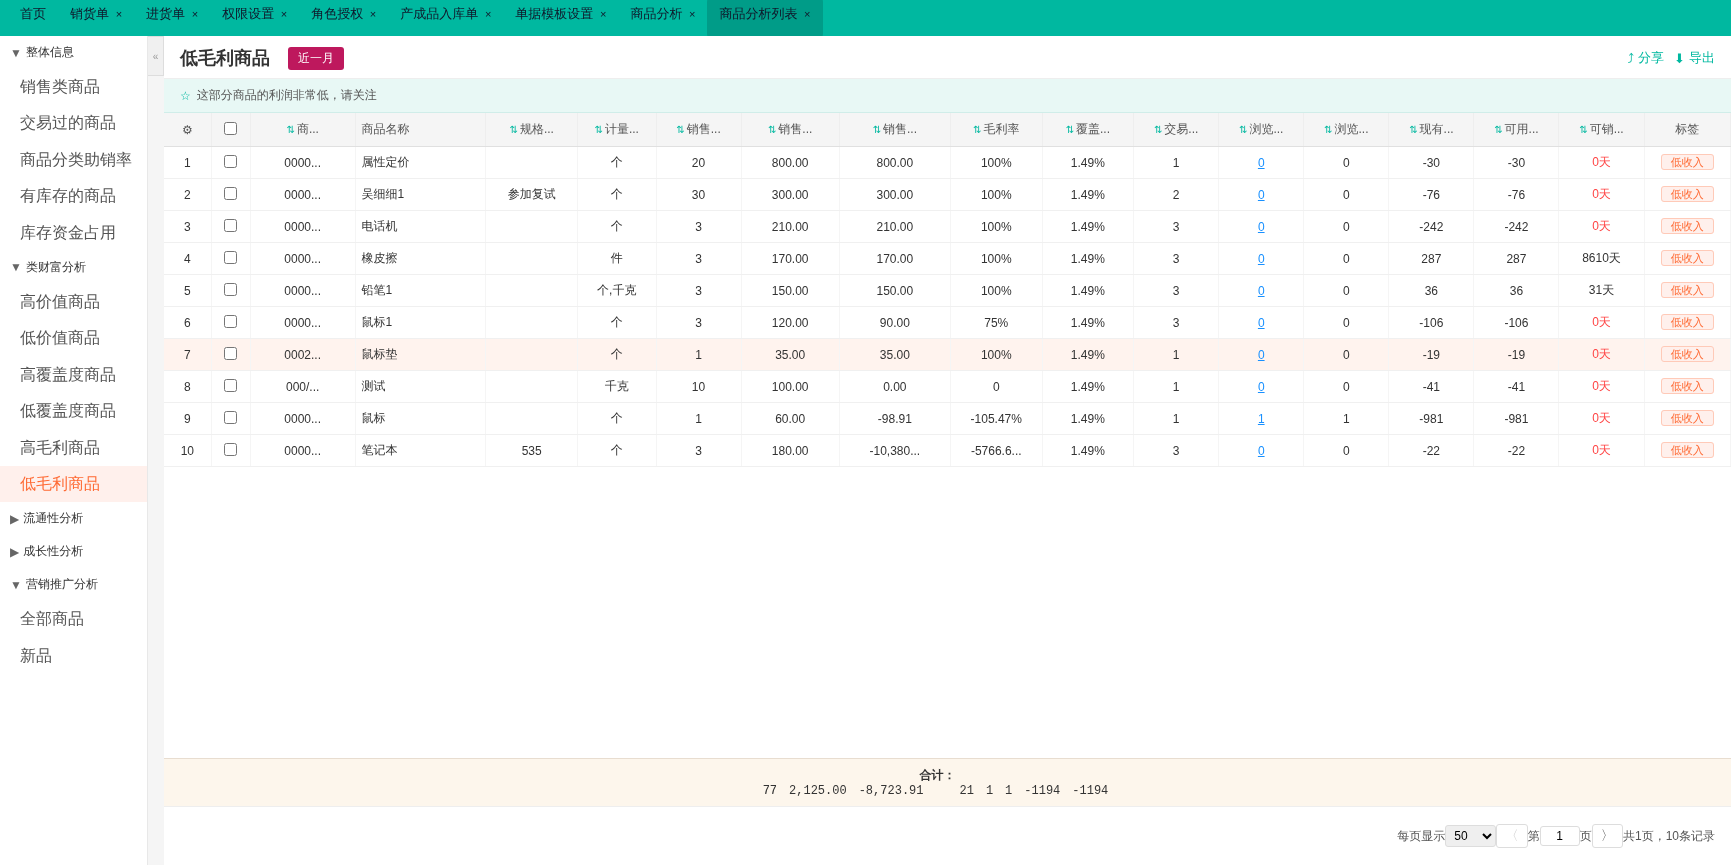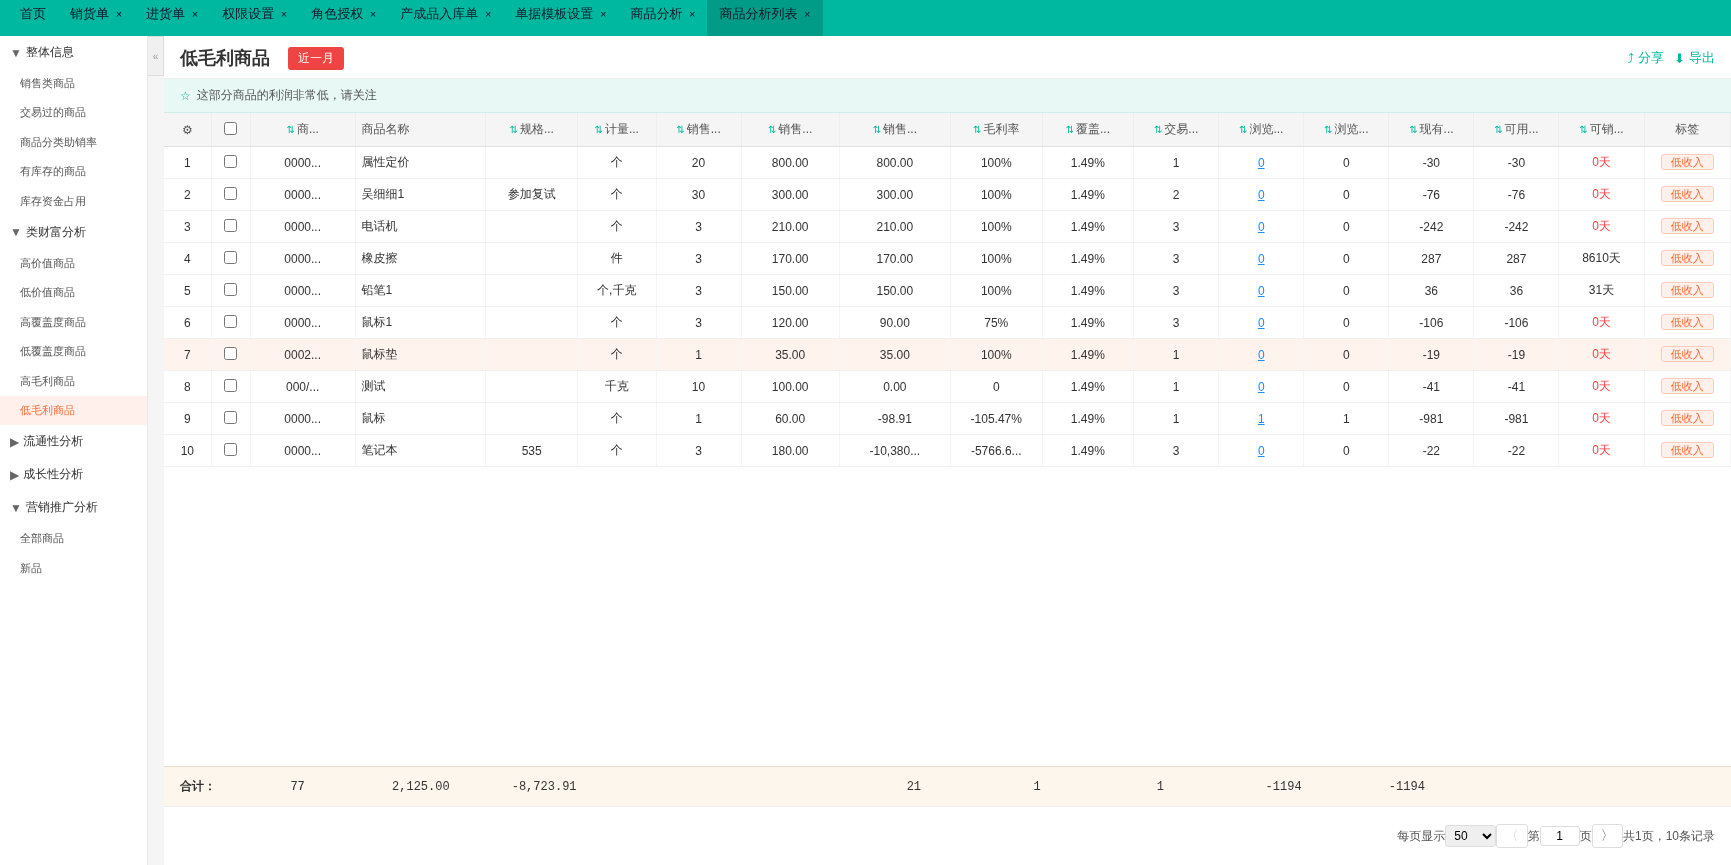--- a/index.html
+++ b/index.html
@@ -40,21 +40,21 @@
       display: flex;
       align-items: center;
       padding: 8px 10px;
       font-size: 12px;
       color: #333;
       cursor: pointer;
     }
     .sidebar-section-header .arrow { margin-right: 4px; color: #666; }
     .sidebar-item {
       padding: 7px 10px 7px 20px;
-      font-size: 11px;
+      font-size: 16px;
       color: #555;
       cursor: pointer;
       line-height: 1.4;
     }
     .sidebar-item.active { background: #fff0ec; color: #ff6b35; }
     .sidebar-collapse-btn {
       width: 16px;
       height: 40px;
       background: #f0f0f0;
       border: 1px solid #ddd;
@@ -75,21 +75,21 @@
     .page-header {
       display: flex;
       align-items: center;
       padding: 10px 16px 8px;
       background: #fff;
       border-bottom: 1px solid #eee;
       gap: 10px;
     }
     .page-title { font-size: 18px; font-weight: bold; color: #333; margin-right: 8px; }
     .time-filter-btn {
-      background: #ef4444;
+      background: #be185d;
       color: #fff;
       border: none;
       border-radius: 3px;
       padding: 3px 10px;
       font-size: 12px;
       cursor: pointer;
     }
     .search-box {
       display: flex;
       align-items: center;
@@ -182,20 +182,21 @@
     
     .table-footer {
       background: #fdf6ec;
       border-top: 1px solid #e8ddd0;
       padding: 8px 16px;
       display: flex;
       align-items: center;
       font-size: 12px;
       color: #555;
       min-height: 40px;
+      flex-direction: column;
     }
     .footer-label { color: #333; font-weight: bold; margin-right: 20px; }
     .footer-values { display: flex; gap: 0; flex: 1; }
     .footer-cell {
       flex: 1;
       text-align: center;
       padding: 0 6px;
       color: #333;
       font-family: Liberation Mono, monospace;
     }

